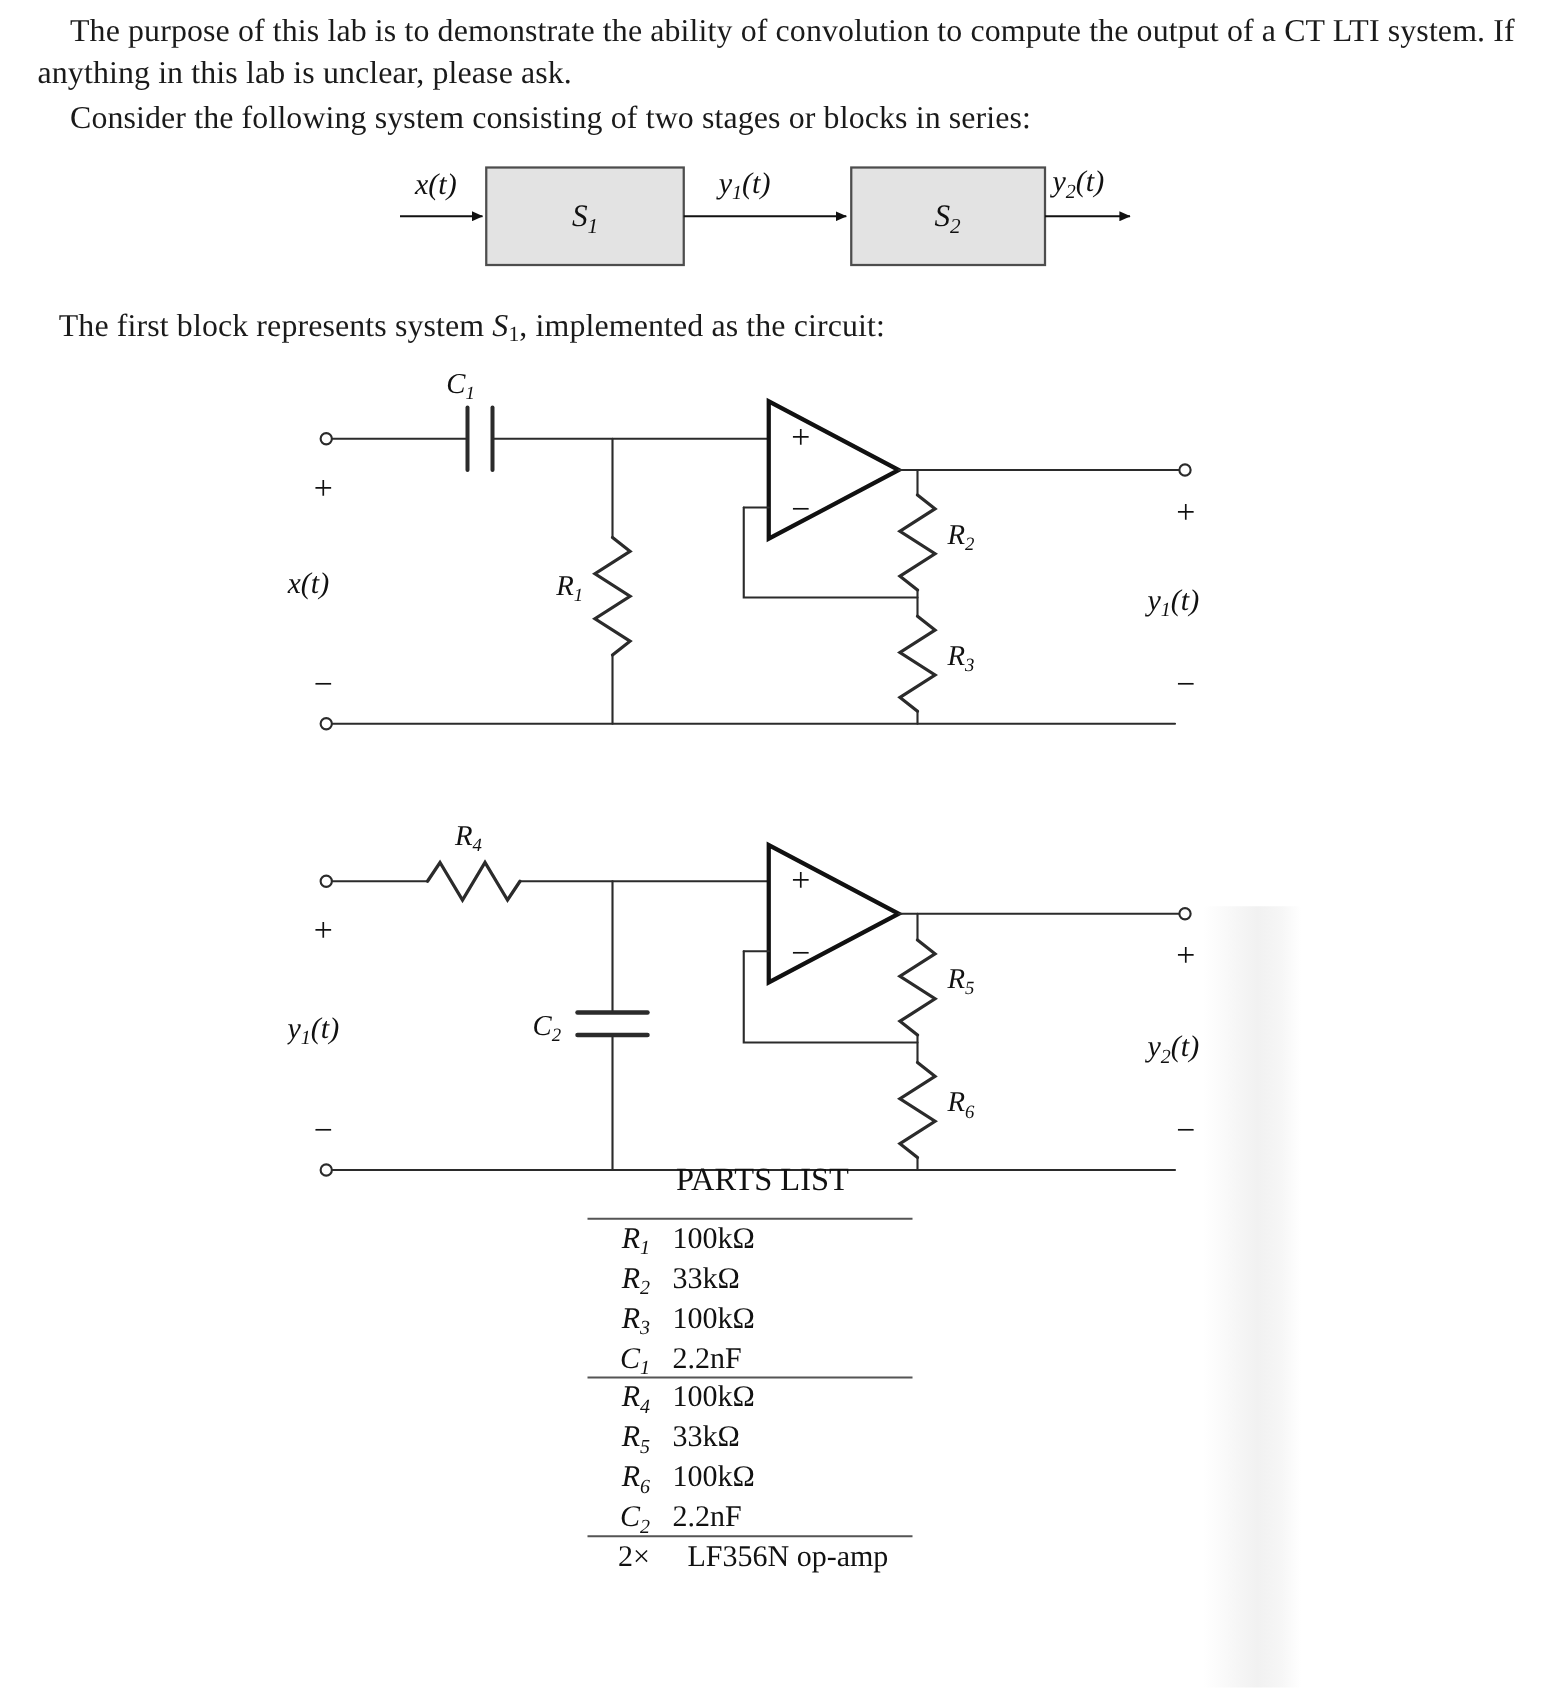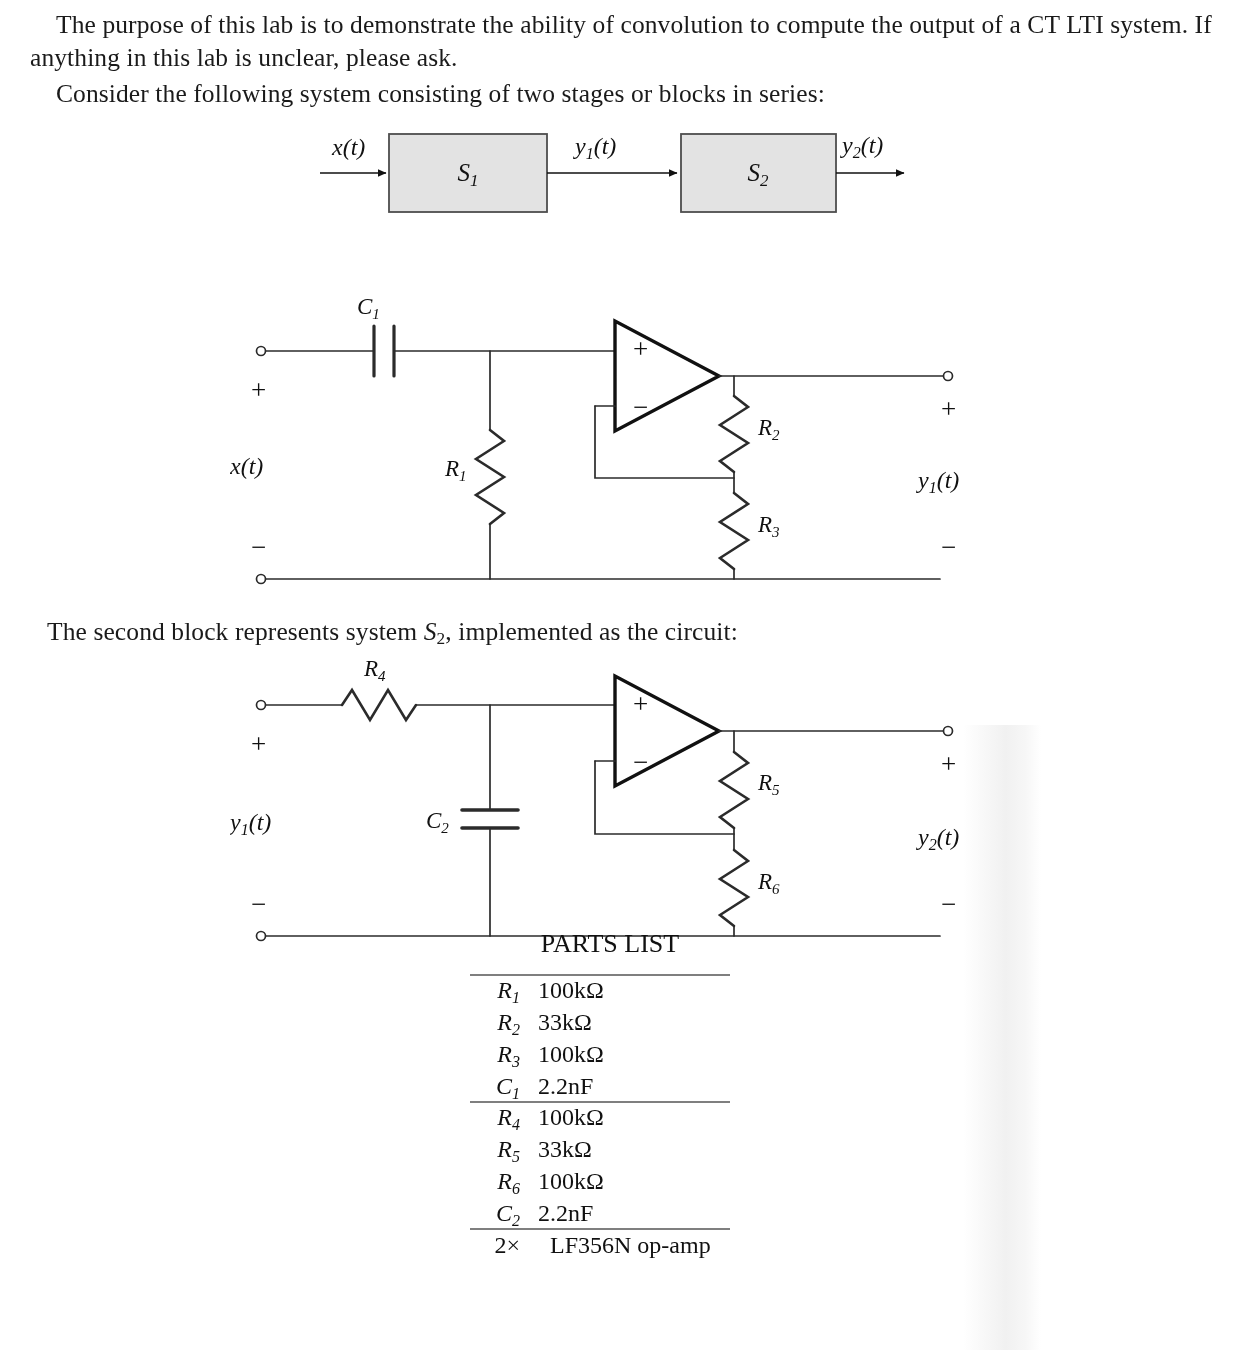--- a/index.html
+++ b/index.html
@@ -59,22 +59,22 @@
 </style>
 </head>
 <body>
 
 <div class="page">
 
   <div class="para" id="intro-paragraph">The purpose of this lab is to demonstrate the ability of convolution to compute the output of a CT LTI system. If anything in this lab is unclear, please ask.</div>
 
   <div class="para" id="consider-line">Consider the following system consisting of two stages or blocks in series:</div>
 
-
-  <div class="para" id="second-block-line"><span>The second block represents system </span><span class="cal">S<sub class="sb">2</sub></span><span>, implemented as the circuit:</span></div>
+  <div class="para" id="first-block-line"><span>The first block represents system </span><span class="cal">S<sub class="sb">1</sub></span><span>, implemented as the circuit:</span></div>
+
 
   <div class="fig" id="block-diagram">
     <svg width="620" height="100" viewBox="0 0 620 100">
       <defs>
         <marker id="arrH" markerWidth="9" markerHeight="8" refX="8.5" refY="4" orient="auto" markerUnits="userSpaceOnUse">
           <path d="M0,0 L9,4 L0,8 z" fill="#111"></path>
         </marker>
       </defs>
 
       <line x1="30" y1="47" x2="96" y2="47" stroke="#111" stroke-width="1.6" marker-end="url(#arrH)"></line>

